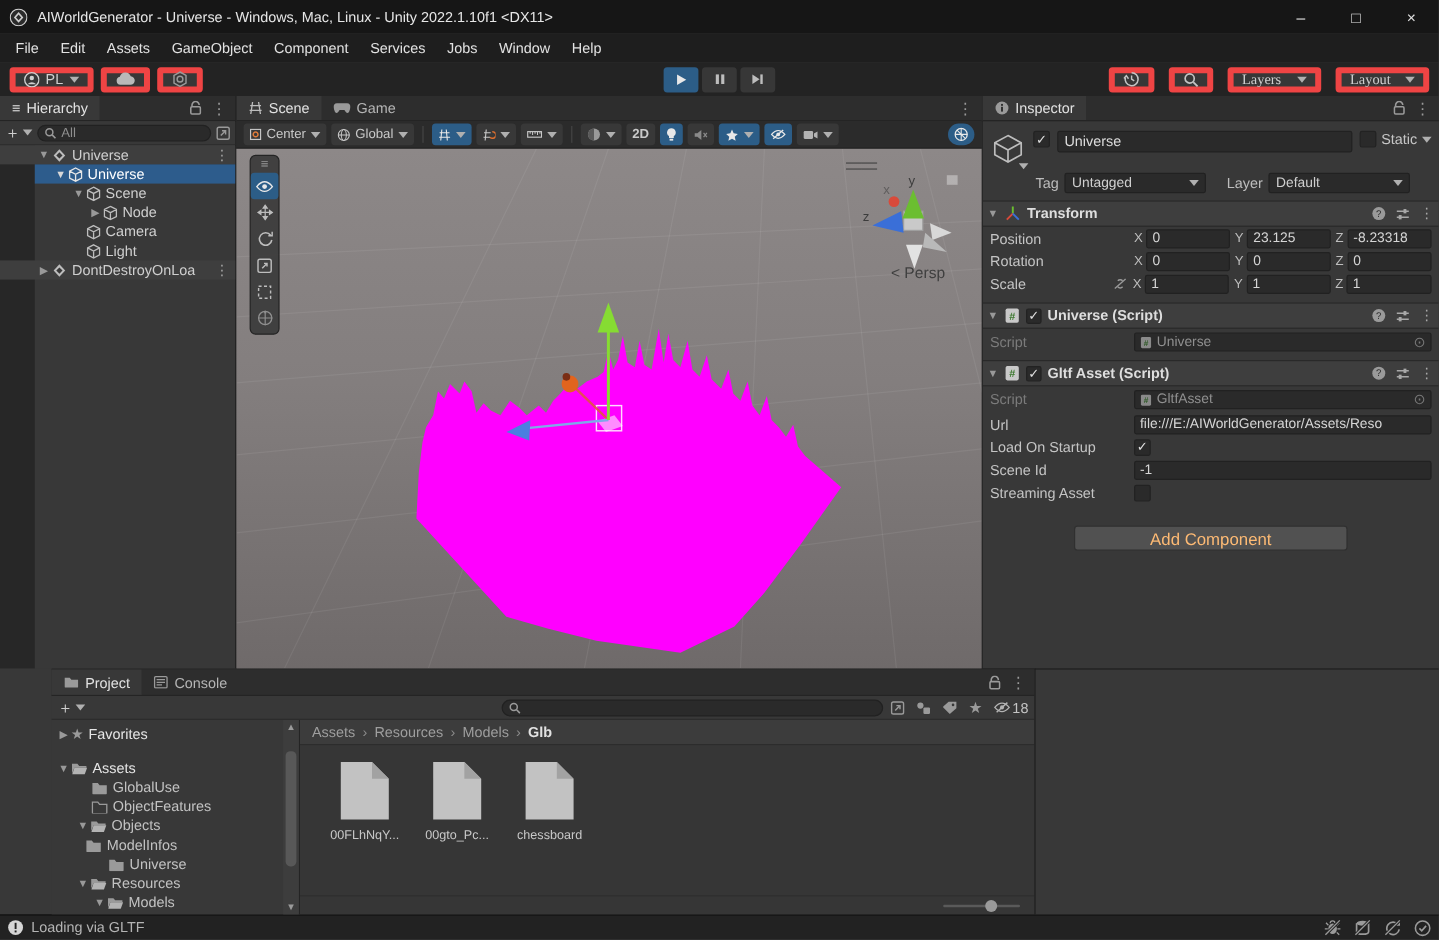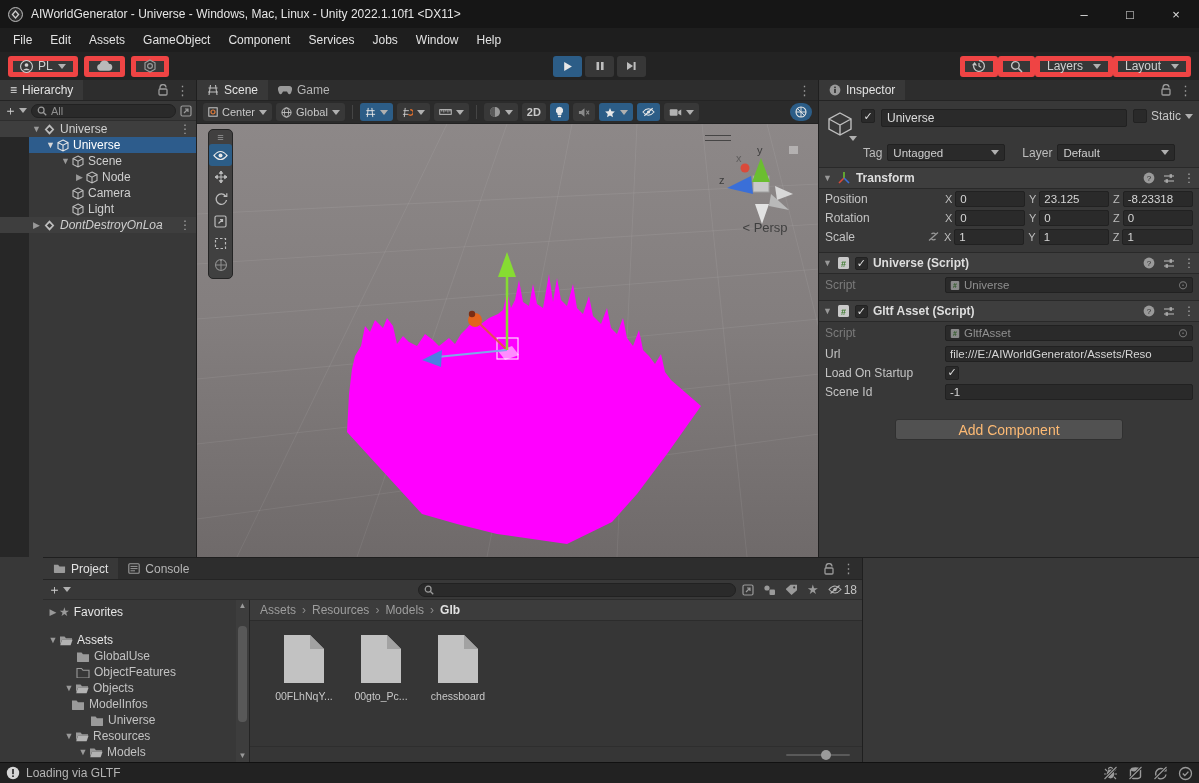--- a/index.html
+++ b/index.html
@@ -18,21 +18,21 @@
   .menu-item { padding:0 9px; font-size:12px; color:#e2e2e2; line-height:24px; }
 
   
   .toolbar { height:28px; background:#232323; display:flex; align-items:center; position:relative; padding:0 8px; }
   .tb-group { display:flex; align-items:center; gap:6px; }
   .tb-btn { background:#373737; border:5px solid #ef4444; border-radius:3px; height:21px;
     display:flex; align-items:center; gap:5px; padding:0 7px; font-size:12px; color:#cfcfcf; }
   .tb-center { position:absolute; left:0; right:0; display:flex; justify-content:center; gap:3px; }
   .play-btn { width:29px; height:21px; background:#373737; border-radius:3px; display:flex; align-items:center; justify-content:center; color:#bdbdbd; }
   .play-btn.active { background:#2c5d87; color:#e8e8e8; }
-  .tb-right { margin-left:auto; display:flex; align-items:center; gap:0; }
+  .tb-right { margin-left:auto; display:flex; align-items:center; gap:12px;font-family:Liberation Serif, serif; }
   .dd-arrow { width:0; height:0; border-left:4px solid transparent; border-right:4px solid transparent; border-top:5px solid #b0b0b0; display:inline-block; }
 
   
   .tabbar { height:21px; background:#2d2d2d; display:flex; align-items:stretch; border-bottom:1px solid #242424; }
   .tab { display:flex; align-items:center; gap:5px; padding:0 10px; font-size:12px; color:#b5b5b5; }
   .tab.active { background:#383838; color:#e2e2e2; }
   .tabbar-right { margin-left:auto; display:flex; align-items:center; gap:8px; padding:0 7px; color:#9a9a9a; font-size:13px; }
 
   .main { display:flex; height:477px; }
 
@@ -323,21 +323,21 @@
         <span>Light</span>
       </div>
       <div class="h-row scene-row" style="padding-left:30px;">
         <span class="fold">▶</span>
         <span class="icon" style="margin-right:4px;">
           <svg width="13" height="13" viewBox="0 0 14 14">
               <path d="M7 1.4 L12.2 7 L7 12.6 L1.8 7 Z" fill="#bdbdbd"></path>
               <path d="M7 4.2 L9.8 7 L7 9.8 L4.2 7 Z" fill="#383838"></path>
             </svg>
         </span>
-        <span style="white-space:nowrap;overflow:hidden;max-width:118px;font-style:italic;">DontDestroyOnLoa</span>
+        <span style="white-space:nowrap;overflow:hidden;max-width:118px;">DontDestroyOnLoa</span>
         <span class="kebab">⋮</span>
       </div>
     </div>
   </div>
 
   <div class="sceneview">
     <div class="tabbar">
       <div class="tab active">
         <span class="icon">
           <svg width="12" height="12" viewBox="0 0 12 12">
@@ -804,20 +804,24 @@
         <span class="prop-label">Url</span>
         <div class="num-field" style="text-align:left;">file:///E:/AIWorldGenerator/Assets/Reso</div>
       </div>
       <div class="prop-row">
         <span class="prop-label">Load On Startup</span>
         <span class="checkbox">✓</span>
       </div>
       <div class="prop-row">
         <span class="prop-label">Scene Id</span>
         <div class="num-field" style="text-align:left;">-1</div>
+      </div>
+      <div class="prop-row">
+        <span class="prop-label">Streaming Asset</span>
+        <span class="checkbox"></span>
       </div>
 
       <div class="add-comp-wrap">
         <div class="add-comp">Add Component</div>
       </div>
     </div>
   </div>
 </div>
 
 <div class="bottom-wrap">

